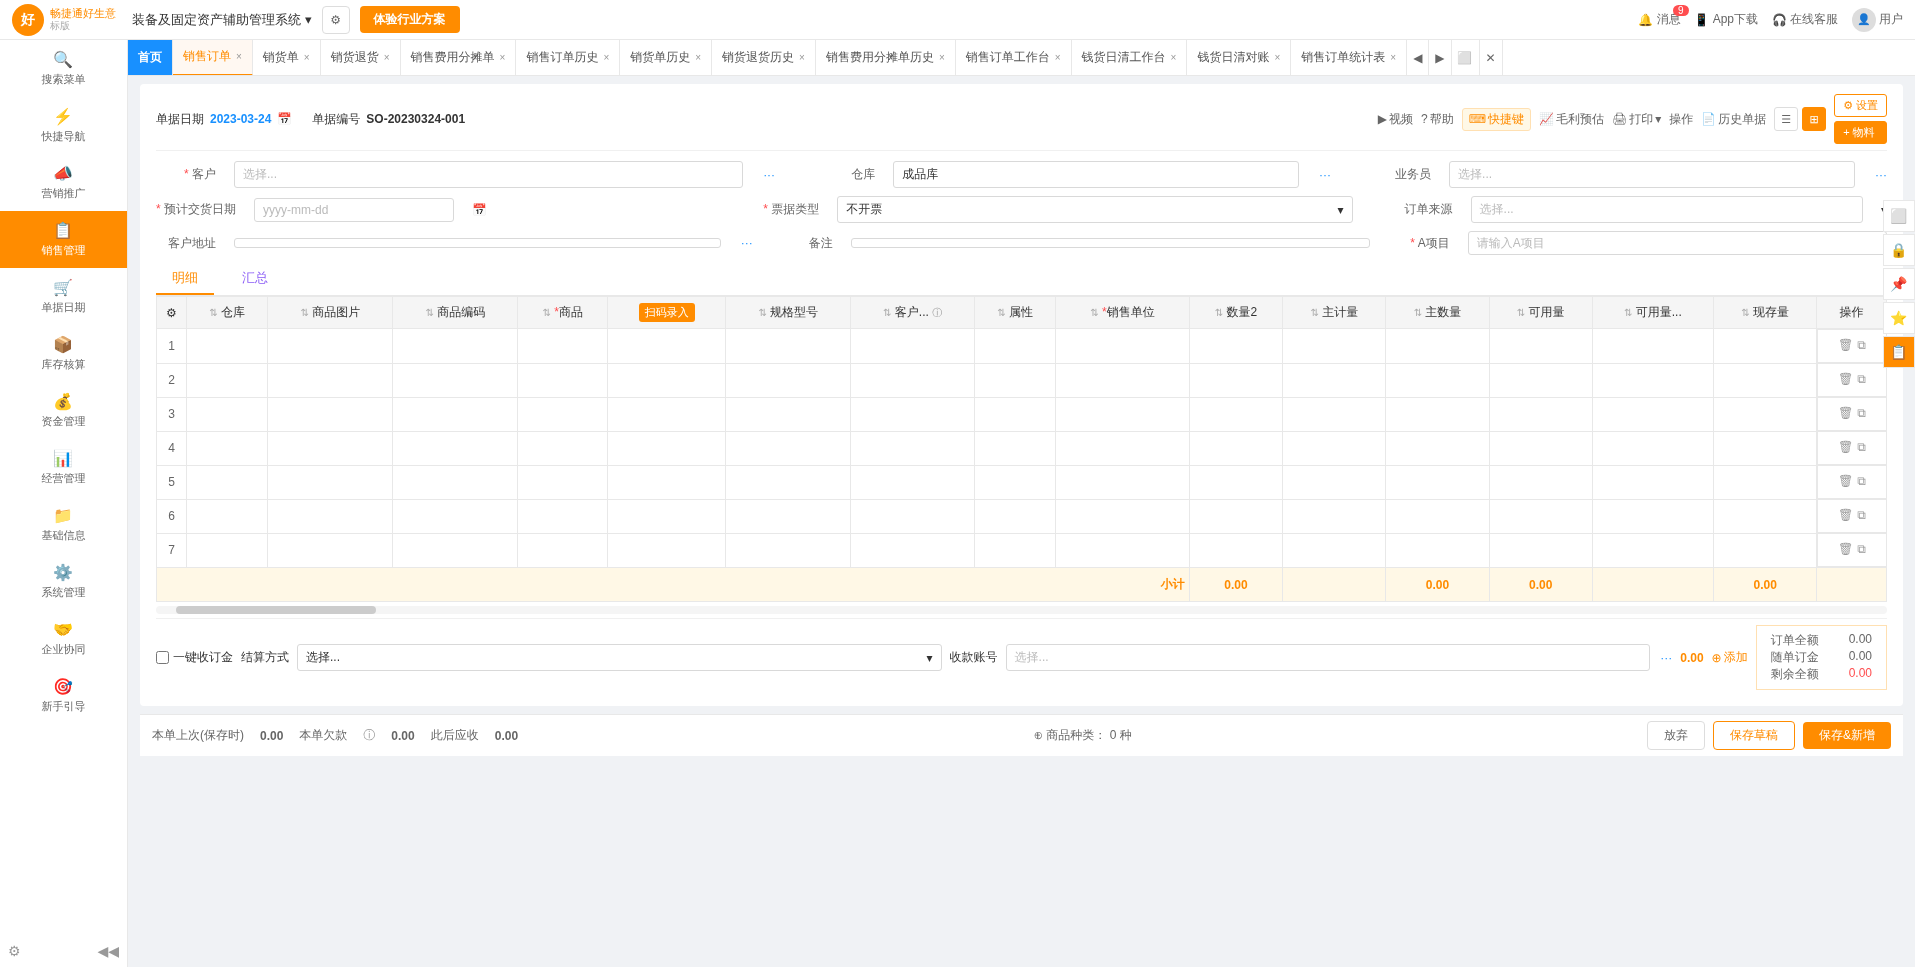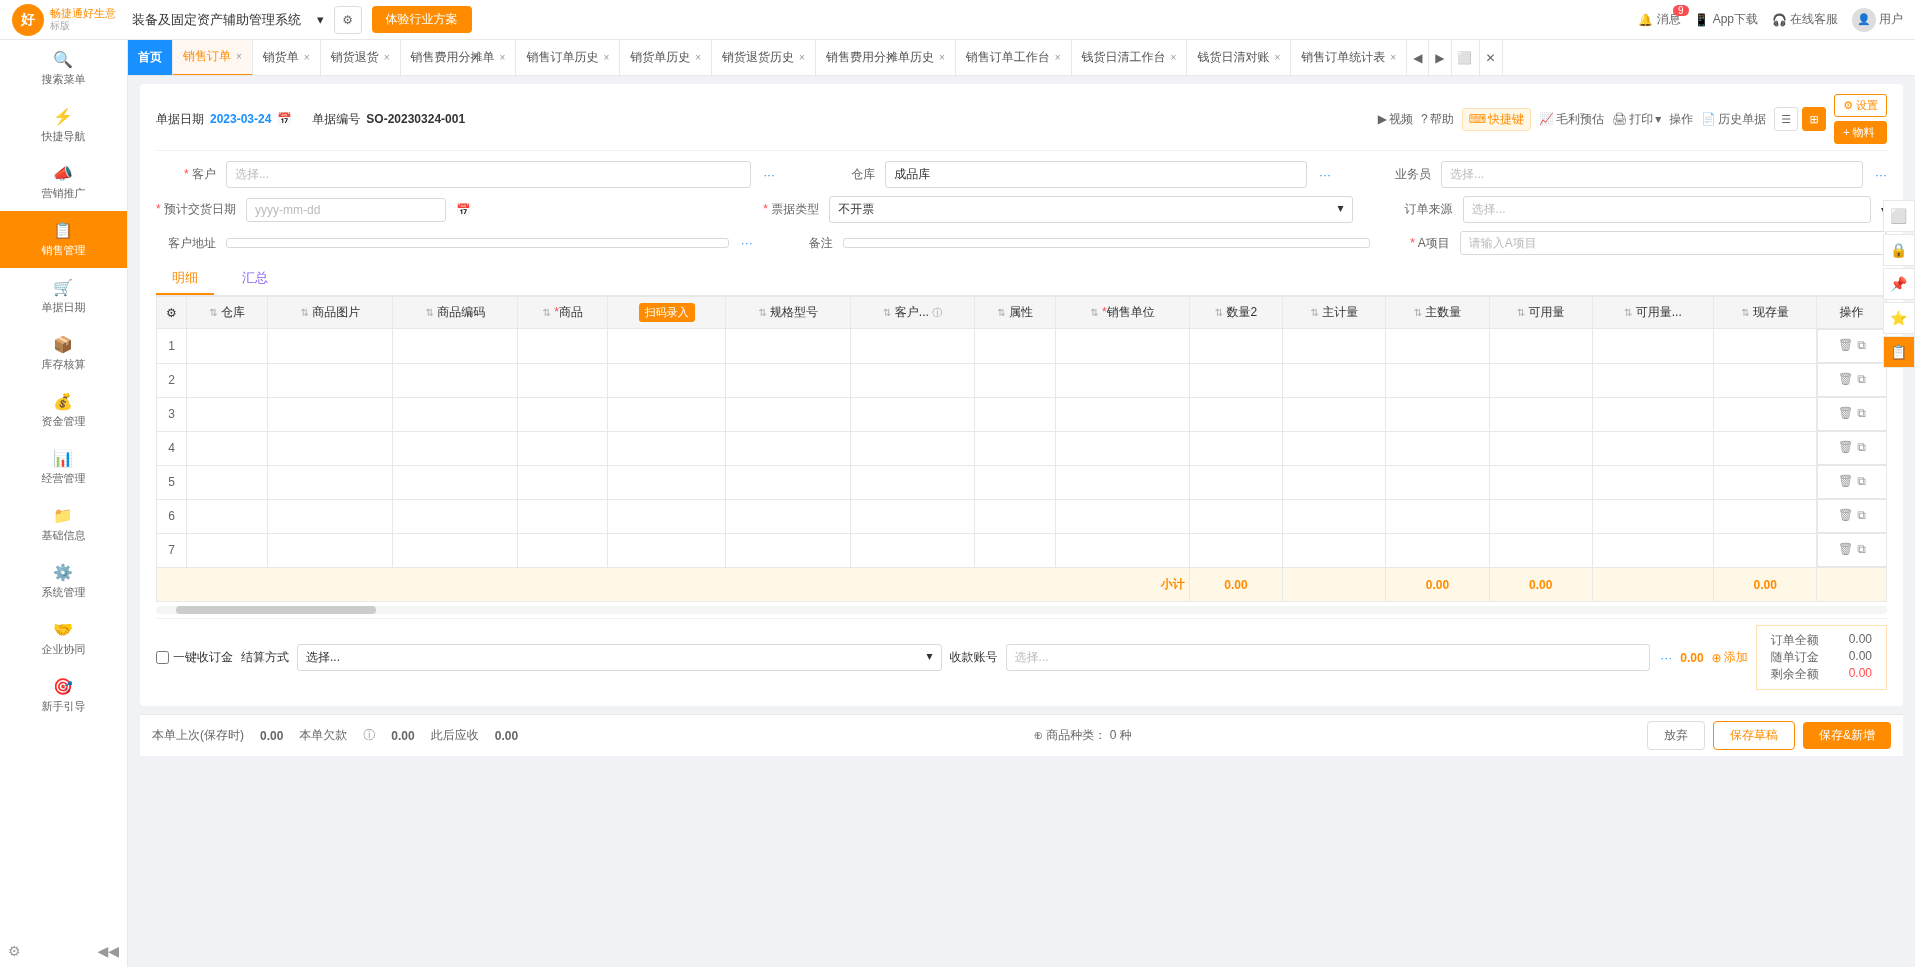--- a/index.html
+++ b/index.html
@@ -11,23 +11,23 @@
     .main-area { display: flex; flex: 1; overflow: hidden; }
     .sidebar { width: 128px; background: #fff; border-right: 1px solid #e8e8e8; display: flex; flex-direction: column; }
     .content { flex: 1; display: flex; flex-direction: column; overflow: hidden; }
     .tab-bar { height: 36px; background: #fff; border-bottom: 1px solid #e8e8e8; display: flex; align-items: center; overflow: hidden; }
     .main-content { flex: 1; overflow-y: auto; padding: 8px 12px; background: #f0f2f5; }
 
     
     .logo-area { display: flex; align-items: center; gap: 6px; width: 110px; }
     .logo-icon { width: 32px; height: 32px; background: #ff8c00; border-radius: 50%; display: flex; align-items: center; justify-content: center; color: white; font-weight: bold; font-size: 14px; }
     .logo-text { font-size: 11px; color: #ff8c00; line-height: 1.2; }
-    .system-title { display: flex; align-items: center; gap: 16px; font-size: 13px; color: #333; cursor: pointer; }
+    .system-title { display: flex; align-items: center; gap: 4px; font-size: 13px; color: #333; cursor: pointer; }
     .gear-btn { width: 28px; height: 28px; border: 1px solid #ddd; border-radius: 4px; display: flex; align-items: center; justify-content: center; cursor: pointer; color: #666; }
-    .solution-btn { background: #ff8c00; color: white; border: none; padding: 5px 14px; border-radius: 4px; cursor: pointer; font-size: 12px; }
+    .solution-btn { background: #ff8c00; color: white; border: none; padding: 5px 14px; border-radius: 4px; cursor: pointer; font-size: 12px; font-weight: bold; }
     .top-right { margin-left: auto; display: flex; align-items: center; gap: 14px; font-size: 12px; color: #666; }
     .notif-icon { position: relative; cursor: pointer; }
     .badge { position: absolute; top: -6px; right: -8px; background: #ff4d4f; color: white; border-radius: 8px; font-size: 10px; padding: 0 4px; min-width: 16px; text-align: center; }
     .top-right-item { display: flex; align-items: center; gap: 3px; cursor: pointer; }
     .avatar { width: 24px; height: 24px; border-radius: 50%; background: #ddd; display: flex; align-items: center; justify-content: center; font-size: 11px; }
     .sidebar-item { display: flex; flex-direction: column; align-items: center; padding: 10px 0; cursor: pointer; color: #666; font-size: 11px; gap: 3px; }
     .sidebar-item.active { background: #ff8c00; color: white; }
     .sidebar-item .icon { font-size: 16px; }
     .sidebar-bottom { margin-top: auto; padding: 8px; display: flex; justify-content: space-between; }
     .sidebar-bottom-icon { cursor: pointer; color: #999; font-size: 14px; }
@@ -46,29 +46,29 @@
     .form-header-item label { color: #333; }
     .form-header-item span { color: #1890ff; font-weight: bold; }
     .header-actions { margin-left: auto; display: flex; gap: 8px; align-items: center; font-size: 12px; color: #666; }
     .header-actions .action-item { display: flex; align-items: center; gap: 2px; cursor: pointer; }
     .view-toggle { display: flex; gap: 4px; }
     .view-btn { width: 24px; height: 24px; border: 1px solid #ddd; border-radius: 3px; display: flex; align-items: center; justify-content: center; cursor: pointer; font-size: 11px; }
     .view-btn.active { background: #ff8c00; color: white; border-color: #ff8c00; }
 
     
     .form-row { display: flex; align-items: center; gap: 0; margin-bottom: 8px; }
-    .form-field { display: flex; align-items: center; flex: 1; gap: 10px; min-width: 0; }
+    .form-field { display: flex; align-items: center; flex: 1; gap: 18px; min-width: 0; }
     .form-field label { white-space: nowrap; color: #666; font-size: 12px; min-width: 60px; text-align: right; }
     .form-field label.required::before { content: '* '; color: #ff4d4f; }
     .form-input { flex: 1; border: 1px solid #d9d9d9; border-radius: 3px; padding: 4px 8px; font-size: 12px; outline: none; color: #333; min-width: 0; }
     .form-input::placeholder { color: #bbb; }
     .form-input-box { flex: 1; border: 1px solid #d9d9d9; border-radius: 3px; padding: 4px 8px; font-size: 12px; color: #333; display: flex; align-items: center; min-width: 0; }
     .form-input-box .placeholder { color: #bbb; }
     .ellipsis-btn { color: #1890ff; cursor: pointer; margin-left: 2px; font-size: 12px; }
-    .select-box { flex: 1; border: 1px solid #d9d9d9; border-radius: 3px; padding: 4px 8px; font-size: 12px; display: flex; align-items: flex-start; justify-content: space-between; cursor: pointer; min-width: 0; }
+    .select-box { flex: 1; border: 1px solid #d9d9d9; border-radius: 3px; padding: 4px 8px; font-size: 12px; display: flex; align-items: center; justify-content: space-between; cursor: pointer; min-width: 0; }
     .side-btn { display: flex; align-items: center; gap: 3px; border: 1px solid #ff8c00; color: #ff8c00; border-radius: 3px; padding: 3px 8px; cursor: pointer; font-size: 11px; white-space: nowrap; }
     .side-btn.orange-fill { background: #ff8c00; color: white; }
 
     
     .detail-tabs { display: flex; gap: 12px; margin-bottom: 0; border-bottom: 1px solid #e8e8e8; }
     .detail-tab { padding: 6px 16px; cursor: pointer; font-size: 13px; color: #8b5cf6; border-bottom: 2px solid transparent; }
     .detail-tab.active { color: #ff8c00; border-bottom: 2px solid #ff8c00; }
 
     
     .data-table { width: 100%; border-collapse: collapse; font-size: 12px; }

